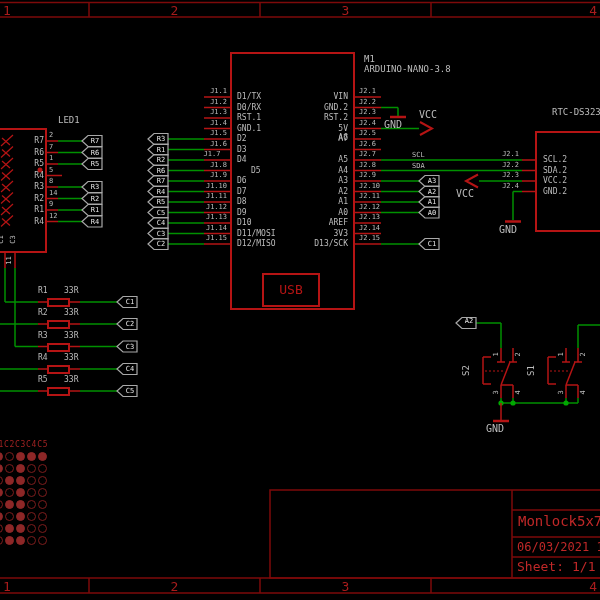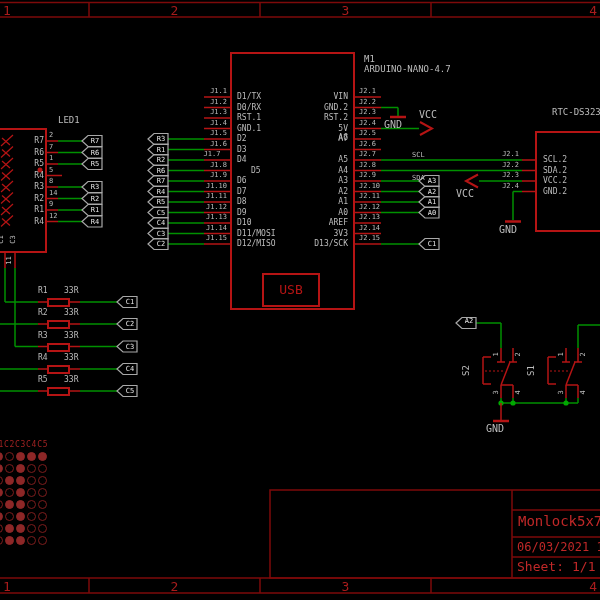--- a/index.html
+++ b/index.html
@@ -323,21 +323,21 @@
 <div class="t" style="left:64px;top:331.5px;">33R</div>
 <div class="t flagT" style="left:123px;top:343.5px;">C3</div>
 <div class="t" style="left:38px;top:354px;">R4</div>
 <div class="t" style="left:64px;top:354px;">33R</div>
 <div class="t flagT" style="left:123px;top:366px;">C4</div>
 <div class="t" style="left:38px;top:376px;">R5</div>
 <div class="t" style="left:64px;top:376px;">33R</div>
 <div class="t flagT" style="left:123px;top:388px;">C5</div>
 
 <div class="t t9" style="left:364px;top:55px;">M1</div>
-<div class="t t9" style="left:364px;top:65px;">ARDUINO-NANO-4.7</div>
+<div class="t t9" style="left:364px;top:65px;">ARDUINO-NANO-3.8</div>
 <div class="t red t13" style="left:262px;top:283px;width:58px;text-align:center;">USB</div>
 
 <div class="t t7 ra" style="left:197px;top:88px;width:30px;">J1.1</div>
 <div class="t t7 ra" style="left:197px;top:98.5px;width:30px;">J1.2</div>
 <div class="t t7 ra" style="left:197px;top:109px;width:30px;">J1.3</div>
 <div class="t t7 ra" style="left:197px;top:119.5px;width:30px;">J1.4</div>
 <div class="t t7 ra" style="left:197px;top:130px;width:30px;">J1.5</div>
 <div class="t t7 ra" style="left:197px;top:140.5px;width:30px;">J1.6</div>
 <div class="t t7 ra" style="left:197px;top:151px;width:30px;text-align:center;">J1.7</div>
 <div class="t t7 ra" style="left:197px;top:161.5px;width:30px;">J1.8</div>
@@ -411,21 +411,21 @@
 
 <div class="t flagT" style="left:425px;top:178px;">A3</div>
 <div class="t flagT" style="left:425px;top:188.5px;">A2</div>
 <div class="t flagT" style="left:425px;top:199px;">A1</div>
 <div class="t flagT" style="left:425px;top:209.5px;">A0</div>
 <div class="t flagT" style="left:425px;top:241px;">C1</div>
 
 <div class="t t10" style="left:384px;top:120px;">GND</div>
 <div class="t t10" style="left:419px;top:110px;">VCC</div>
 <div class="t t7" style="left:412px;top:152px;">SCL</div>
-<div class="t t7" style="left:412px;top:162.5px;margin-top:12px;">SDA</div>
+<div class="t t7" style="left:412px;top:162.5px;">SDA</div>
 <div class="t t10" style="left:456px;top:189px;">VCC</div>
 <div class="t t10" style="left:499px;top:225px;">GND</div>
 <div class="t t10" style="left:486px;top:424px;">GND</div>
 
 <div class="t t9" style="left:552px;top:108px;">RTC-DS3231-</div>
 <div class="t t7 ra" style="left:489px;top:151px;width:30px;">J2.1</div>
 <div class="t t7 ra" style="left:489px;top:161.5px;width:30px;">J2.2</div>
 <div class="t t7 ra" style="left:489px;top:172px;width:30px;">J2.3</div>
 <div class="t t7 ra" style="left:489px;top:182.5px;width:30px;">J2.4</div>
 <div class="t" style="left:543px;top:156px;">SCL.2</div>

